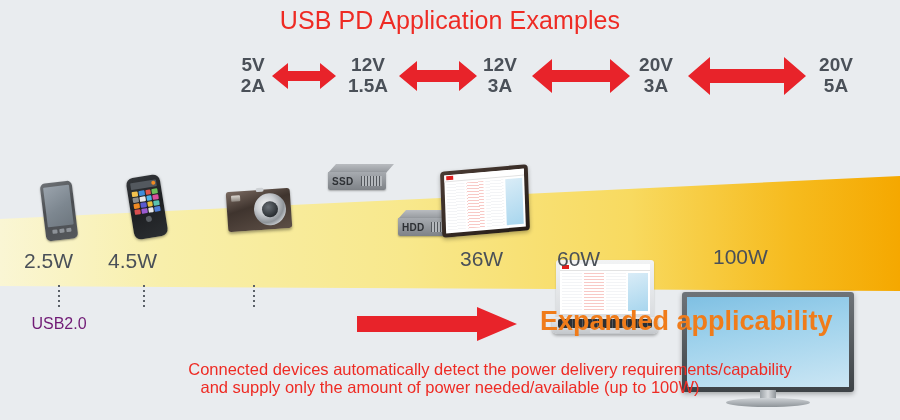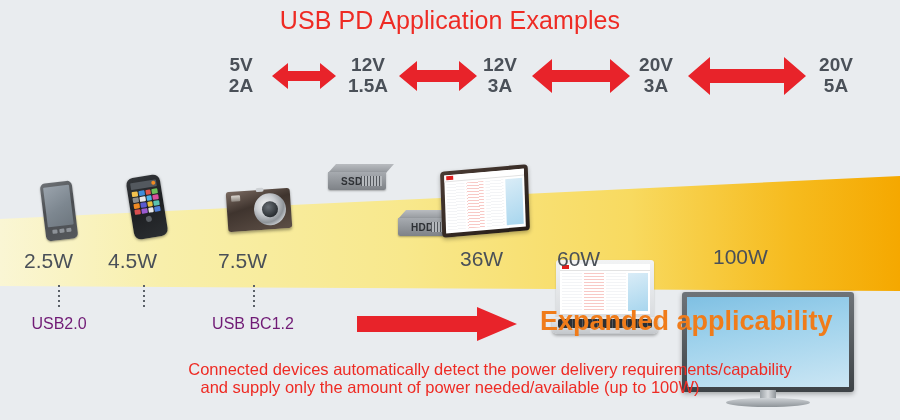--- a/index.html
+++ b/index.html
@@ -71,21 +71,21 @@
 
   
   .drive{width:66px;height:30px;position:relative;}
   .drive .lid{position:absolute;left:0;top:0;width:66px;height:9px;
     background:linear-gradient(#b9bcc0,#93979c);
     clip-path:polygon(8px 0,66px 0,58px 9px,0 9px);}
   .drive .face{position:absolute;left:0;top:8px;width:58px;height:18px;
     background:linear-gradient(#a7abb0,#7e8287);border-radius:0 0 2px 2px;
     box-shadow:0 1px 2px rgba(0,0,0,.3);}
   .drive .lbl{position:absolute;left:4px;top:12px;font-size:10px;font-weight:bold;
-    color:#2e3135;letter-spacing:.3px;margin-left:9px;}
+    color:#2e3135;letter-spacing:.3px;}
   .drive .vent{position:absolute;left:33px;top:12px;width:21px;height:10px;
     background:repeating-linear-gradient(90deg,#54585d 0 1px,#b5b9bd 1px 3px);}
 
   
   .tablet{width:88px;height:66px;transform:rotate(-5deg) skewX(-3deg);
     background:linear-gradient(150deg,#4a3b33,#241c18);border-radius:4px;
     padding:4px;box-sizing:border-box;box-shadow:0 2px 4px rgba(0,0,0,.3);}
   .scrpage{width:100%;height:100%;background:#fff;position:relative;overflow:hidden;}
   .scrpage .hdr{height:6px;background:#fff;border-bottom:1px solid #e2e2e2;position:relative;}
   .scrpage .hdr::before{content:"";position:absolute;left:2px;top:1px;width:7px;height:4px;background:#e02020;}
@@ -152,21 +152,21 @@
         <stop offset="1" stop-color="#f5a800"></stop>
       </linearGradient>
     </defs>
     <path d="M0,219 L900,176 L900,291 L0,286 Z" fill="url(#bandgrad)"></path>
   </svg>
 
   <div class="title">USB PD Application Examples</div>
 
   <div class="vrow">
 
-    <div class="vlabel" style="left:212px;top:2px;width:58px;">
+    <div class="vlabel" style="left:224px;top:2px;width:58px;">
       <span>5V</span>
       <span>2A</span>
     </div>
     <svg class="arrow" style="left:272px;top:8px;" width="64" height="32" viewBox="0 0 64 32">
       <path d="M0,16 L16,3 L16,11 L48,11 L48,3 L64,16 L48,29 L48,21 L16,21 L16,29 Z" fill="#e8232a"></path>
     </svg>
 
     <div class="vlabel" style="left:336px;top:2px;width:64px;">
       <span>12V</span>
       <span>1.5A</span>
@@ -283,31 +283,29 @@
   <div class="dev monitor" style="left:682px;top:118px;">
     <div class="bez">
       <div class="scr"></div>
     </div>
     <div class="neck"></div>
     <div class="foot"></div>
   </div>
 
   <div class="watt" style="left:24px;top:249px;width:76px;">2.5W</div>
   <div class="watt" style="left:108px;top:249px;width:76px;">4.5W</div>
-  <div class="watt" style="left:218px;top:249px;width:76px;">7.5W</div>
   <div class="watt" style="left:460px;top:247px;width:76px;">36W</div>
   <div class="watt" style="left:557px;top:247px;width:76px;">60W</div>
   <div class="watt" style="left:713px;top:245px;width:90px;">100W</div>
 
   <div class="dotline" style="left:58px;top:285px;height:25px;"></div>
   <div class="dotline" style="left:143px;top:285px;height:25px;"></div>
   <div class="dotline" style="left:253px;top:285px;height:25px;"></div>
 
   <div class="usb" style="left:16px;top:315px;width:86px;">USB2.0</div>
-  <div class="usb" style="left:201px;top:315px;width:104px;">USB BC1.2</div>
 
   <svg class="bigarrow" style="left:357px;top:307px;" width="160" height="34" viewBox="0 0 160 34">
     <path d="M0,9 L120,9 L120,0 L160,17 L120,34 L120,25 L0,25 Z" fill="#e8232a"></path>
   </svg>
   <div class="expanded" style="left:540px;top:306px;">Expanded applicability</div>
 
   <div class="caption" style="top:360px;padding-left:40px;">Connected devices automatically detect the power delivery requirements/capability</div>
   <div class="caption" style="top:378px;">and supply only the amount of power needed/available (up to 100W)</div>
 
 </div>

